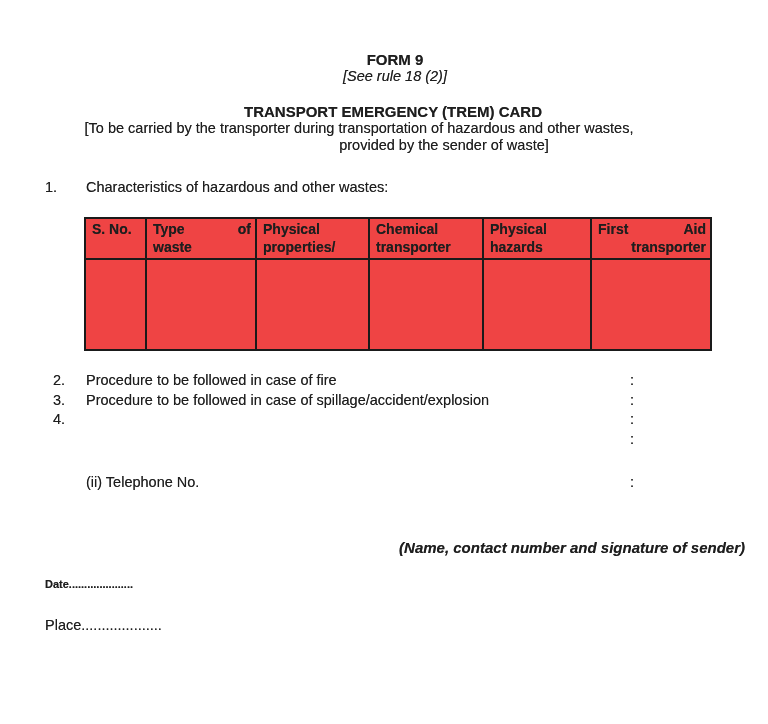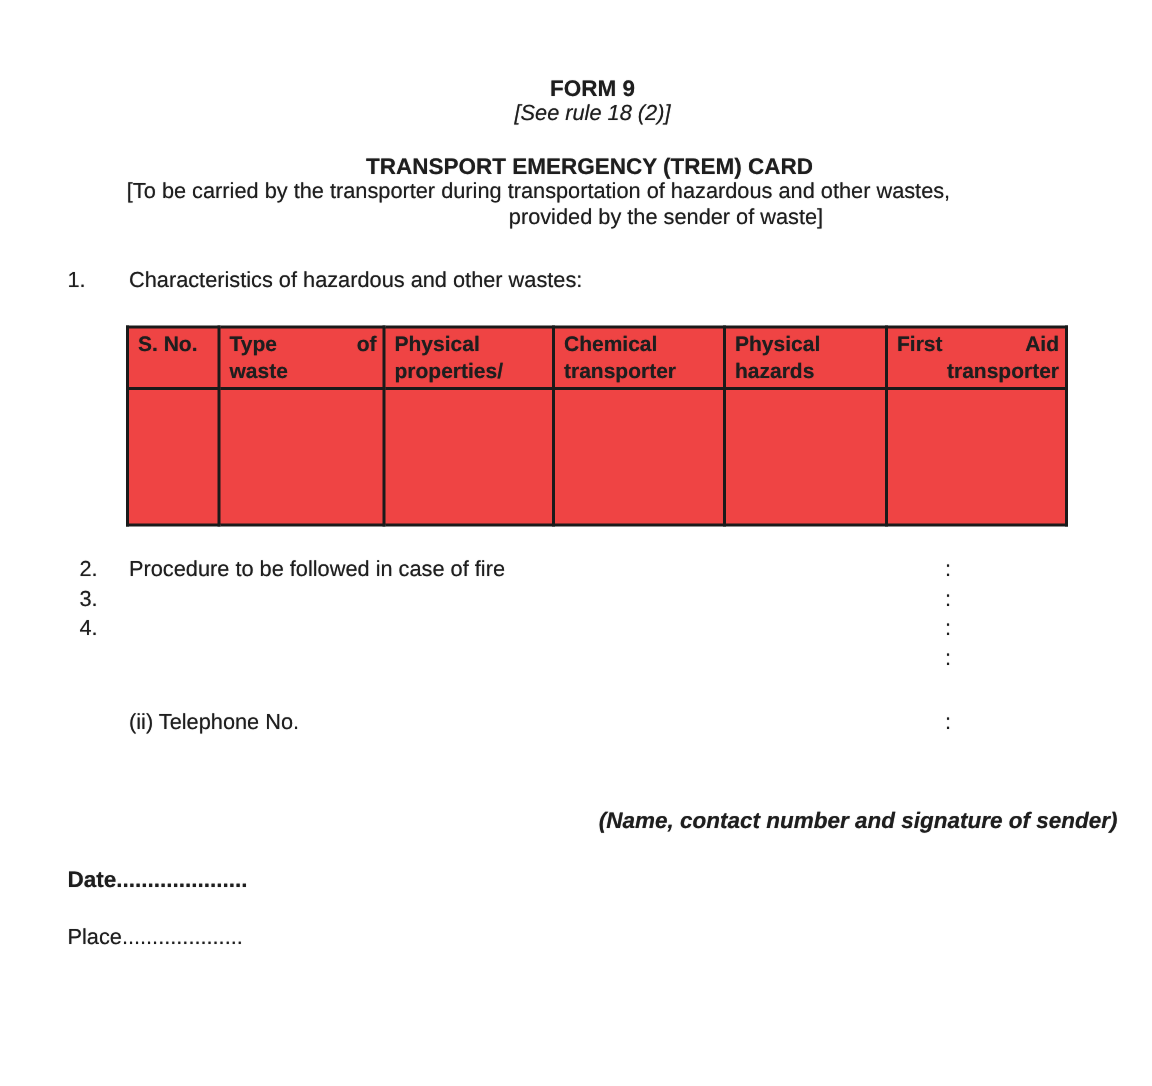--- a/index.html
+++ b/index.html
@@ -60,21 +60,21 @@
   .li-1 { top: 392px; }
   .li-2 { top: 411px; }
   .li-3 { top: 431px; }
   .li-4 { top: 474px; }
 
   .sig {
     position: absolute; top: 539px; right: 23px;
     font-size: 15px; font-weight: bold; font-style: italic;
     white-space: nowrap;
   }
-  .date-line  { position: absolute; top: 578px; left: 45px; font-size: 15px; font-weight: bold; white-space: nowrap; }
+  .date-line  { position: absolute; top: 578px; left: 45px; font-size: 11px; font-weight: bold; white-space: nowrap; }
   .place-line { position: absolute; top: 617px; left: 45px; font-size: 14.5px; font-weight: normal; white-space: nowrap; }
 </style>
 </head>
 <body>
 
 <div class="page">
 
   <div class="t-center form-title">FORM 9</div>
   <div class="t-center rule-ref">[See rule 18 (2)]</div>
   <div class="t-center card-title">TRANSPORT EMERGENCY (TREM) CARD</div>
@@ -153,20 +153,21 @@
     </tbody>
   </table>
 
   <div class="li li-0">
     <span class="ln">2.</span>
     <span class="lt">Procedure to be followed in case of fire</span>
     <span class="lc">:</span>
   </div>
   <div class="li li-1">
     <span class="ln">3.</span>
+    <span class="lt">Procedure to be followed in case of spillage/accident/explosion</span>
     <span class="lc">:</span>
   </div>
   <div class="li li-2">
     <span class="ln">4.</span>
     <span class="lc">:</span>
   </div>
   <div class="li li-3">
     <span class="ln"></span>
     <span class="lc">:</span>
   </div>

